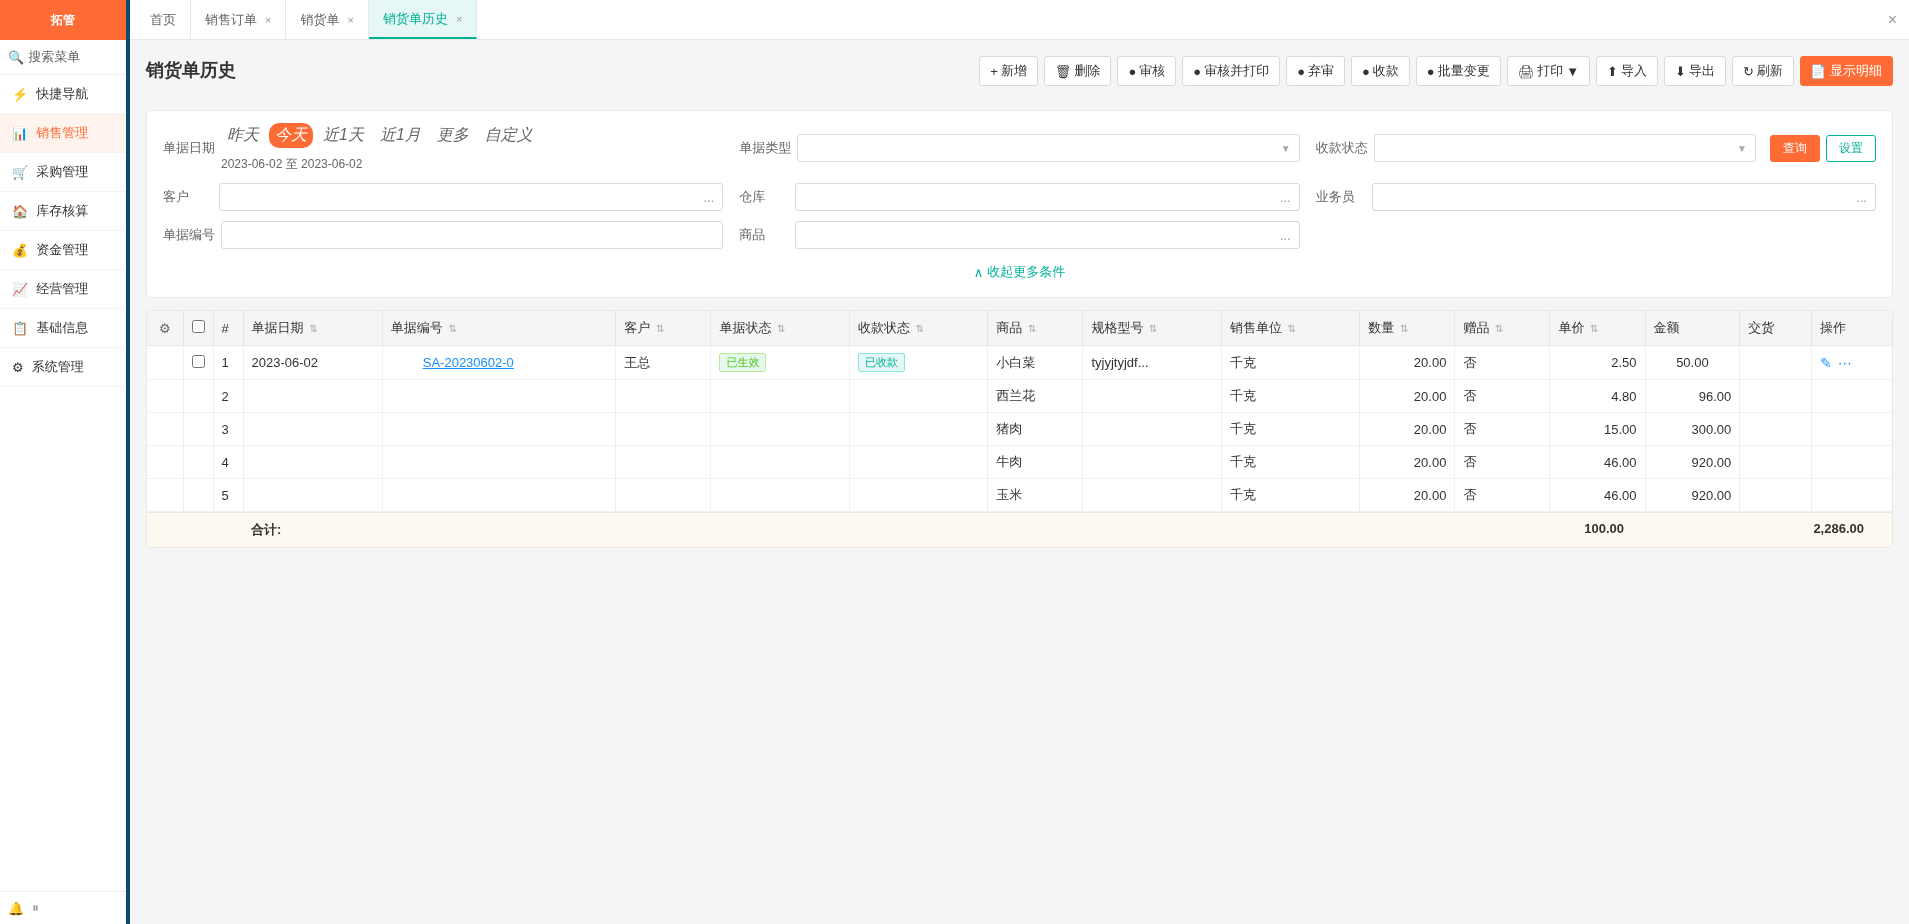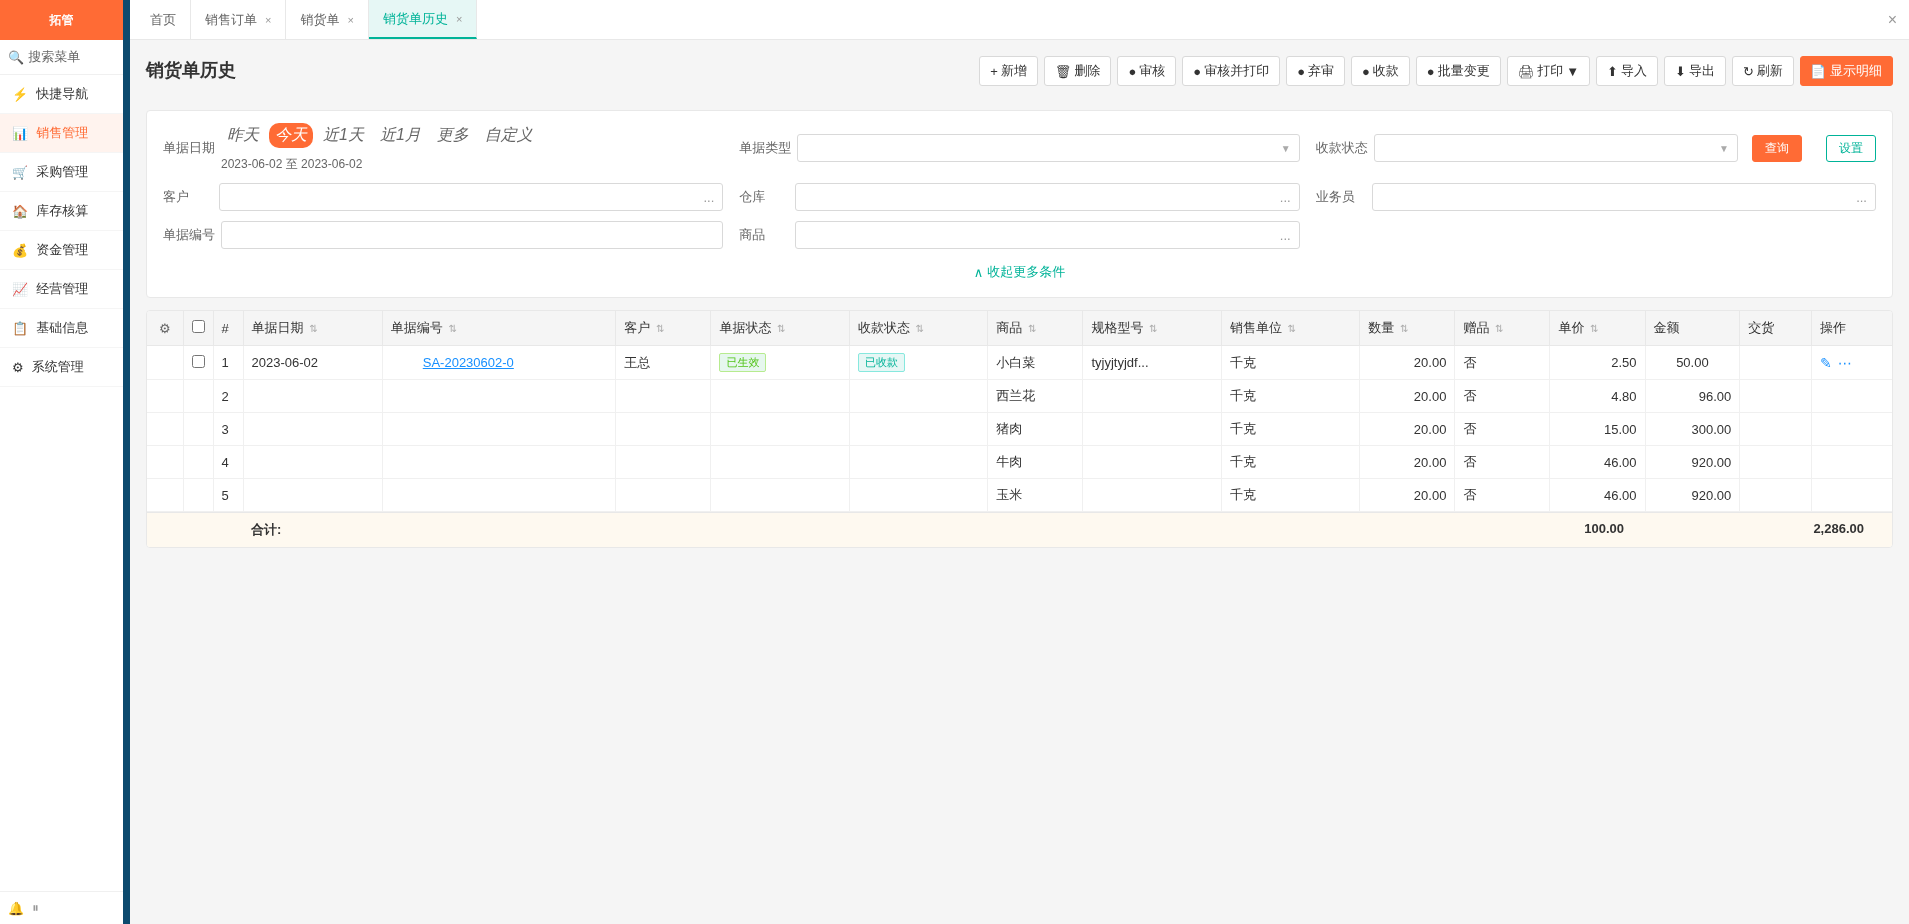--- a/index.html
+++ b/index.html
@@ -2,21 +2,21 @@
 <html><head>
   <meta charset="utf-8">
   <style>
     * { box-sizing: border-box; margin: 0; padding: 0; font-family: "Microsoft YaHei", Arial, sans-serif; font-size: 13px; }
     body { display: flex; height: 924px; overflow: hidden; background: #f5f5f5; }
 
     
     .sidebar {
       width: 130px;
       background: #fff;
-      border-right: 7px solid #0c4a6e;
+      border-right: 4px solid #0c4a6e;
       display: flex;
       flex-direction: column;
       height: 100%;
       flex-shrink: 0;
     }
     .sidebar-logo {
       height: 40px;
       background: #ff6b35;
       display: flex;
       align-items: center;
@@ -489,21 +489,21 @@
             <span class="chevron-down">▼</span>
           </div>
         </div>
         <div class="filter-item">
           <span class="filter-label">收款状态</span>
           <div class="filter-select-wrap">
             <span></span>
             <span class="chevron-down">▼</span>
           </div>
           <button class="toolbar-btn primary" style="margin-left:8px; padding: 4px 12px;">查询</button>
-          <button class="toolbar-btn" style="margin-left:18px; padding: 4px 12px; color: #00b398; border-color:#00b398;">设置</button>
+          <button class="toolbar-btn" style="margin-left:0; padding: 4px 12px; color: #00b398; border-color:#00b398;">设置</button>
         </div>
       </div>
 
       <div class="filter-row">
         <div class="filter-item">
           <span class="filter-label">客户</span>
           <div class="filter-input-wrap">
             <input type="text" style="">
             <span class="filter-dots">...</span>
           </div>

